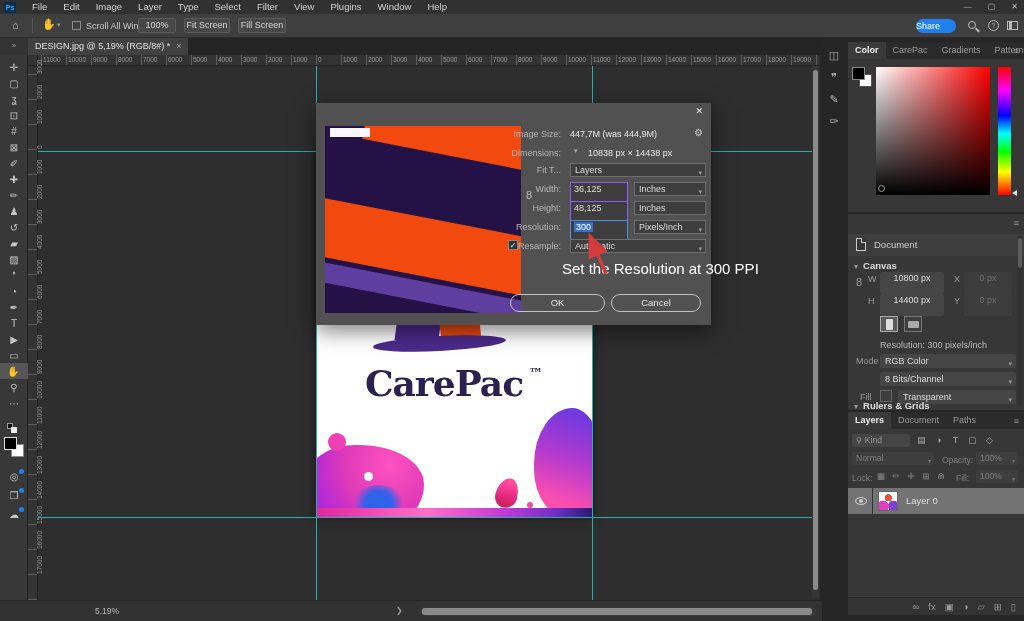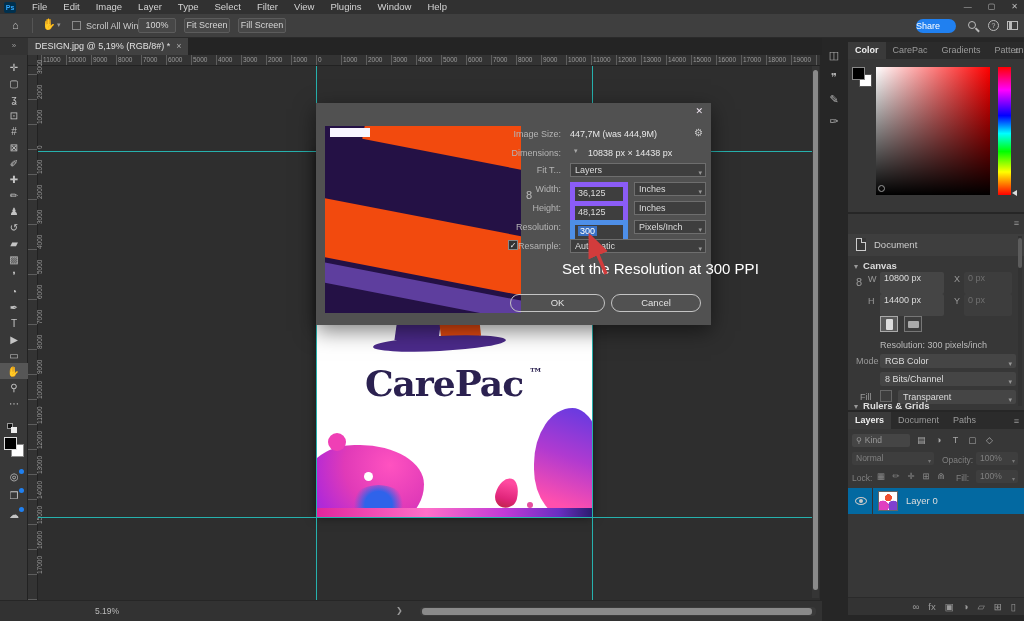--- a/index.html
+++ b/index.html
@@ -129,21 +129,21 @@
   .pv-s2 { left:-30px; top:96px; width:300px; height:58px; background:#f24a0e; transform:rotate(11deg); }
   .pv-s3 { left:-30px; top:160px; width:300px; height:20px; background:#5e3e9e; transform:rotate(11deg); }
   .pv-white { position:absolute; left:5px; top:2px; width:40px; height:9px; background:#f8f6ff; }
   .dlg-label { position:absolute; right:150px; color:#b5b5b5; white-space:nowrap; }
   .dlg-value { position:absolute; color:#e8e8e8; white-space:nowrap; }
   .dlg-gear { position:absolute; left:378px; top:24px; color:#ccc; font-size:10px; }
   .dlg-chevron-sm { position:absolute; left:258px; top:44px; color:#aaa; font-size:7px; }
   .dd { position:absolute; height:14px; background:#3e3e3e; border:1px solid #6e6e6e; color:#ddd;
         line-height:12px; padding:0 4px; }
   .dd .dd-arrow { position:absolute; right:3px; top:3px; font-size:7px; color:#999; }
-  .field { position:absolute; height:31px; background:#3e3e3e; border:5px solid #8b5cf6; color:#ddd;
+  .field { position:absolute; height:31px; background:#3e3e3e; border:1px solid #8b5cf6; color:#ddd;
            line-height:13px; padding:0 3px; }
   .field.focused { border-color:#4e8fe8; }
   .sel-text { background:#3a71c4; color:#fff; padding:0 2px; }
   .dlg-link8 { position:absolute; left:210px; top:86px; color:#bbb; font-size:11px; }
   .dlg-checkbox { position:absolute; left:192px; top:137px; width:10px; height:10px; background:#333;
                   border:1px solid #888; color:#eee; font-size:8px; line-height:9px; text-align:center; }
   .dlg-btn { position:absolute; top:191px; height:18px; border:1px solid #c4c4c4; border-radius:9px;
              color:#e2e2e2; text-align:center; line-height:16px; font-size:9.5px; background:transparent; }
   .dlg-ok { left:194px; width:95px; }
   .dlg-cancel { left:295px; width:90px; }
@@ -179,21 +179,21 @@
 
   .panel-props { left:848px; top:214px; width:176px; height:196px; font-size:9px; }
   .pp-docrow { position:absolute; left:0; top:20px; width:176px; height:22px; background:#3e3e3e; }
   .pp-docicon { position:absolute; left:8px; top:4px; width:10px; height:13px; border:1px solid #ccc; background:#373737; }
   .pp-docicon::after { content:""; position:absolute; right:-1px; top:-1px; width:4px; height:4px; background:#373737; border-left:1px solid #ccc; border-bottom:1px solid #ccc; }
   .pp-doclabel { position:absolute; left:26px; top:5px; color:#ccc; font-size:9.5px; }
   .pp-section { position:absolute; left:6px; color:#ddd; font-weight:bold; font-size:9.5px; }
   .pp-chev { color:#999; font-weight:normal; margin-right:5px; font-size:8px; }
   .pp-label { position:absolute; color:#999; }
   .pp-field { position:absolute; height:22px; background:#454545; border-radius:2px; color:#ddd;
-              line-height:13px; padding:0 4px; }
+              line-height:13px; padding:0 4px;text-align:center; }
   .pp-field.dim { background:#3d3d3d; color:#6f6f6f; }
   .pp-link8 { position:absolute; left:8px; top:62px; color:#999; font-size:11px; }
   .pp-orient { position:absolute; top:102px; width:18px; height:16px; border:1px solid #777; background:#3d3d3d; }
   .pp-orient.active { background:#5a5a5a; border-color:#aaa; }
   .pp-orient .picon { position:absolute; left:5px; top:2px; width:7px; height:11px; background:#ddd; border-radius:1px; }
   .pp-orient .licon { position:absolute; left:3px; top:4px; width:11px; height:7px; background:#aaa; border-radius:1px; }
   .pp-res { position:absolute; left:32px; top:126px; color:#bbb; }
   .pp-dd { position:absolute; height:14px; background:#454545; border-radius:2px; color:#ddd;
            line-height:14px; padding:0 5px; }
   .pp-dd .dd-arrow { position:absolute; right:4px; top:3px; font-size:7px; color:#999; }
@@ -206,21 +206,21 @@
                border-radius:2px; color:#999; line-height:13px; padding-left:4px; }
   .ly-search .mag { font-size:8px; margin-right:3px; }
   .ly-filter-icons { position:absolute; left:68px; top:22px; display:flex; gap:6px; }
   .ly-fi { width:11px; height:13px; color:#a8a8a8; font-size:9px; text-align:center; line-height:13px; }
   .ly-row { position:absolute; color:#808080; }
   .ly-dd { position:absolute; height:13px; background:#3e3e3e; border-radius:2px; color:#808080;
            line-height:13px; padding:0 4px; }
   .ly-dd .dd-arrow { position:absolute; right:3px; top:3px; font-size:6px; color:#777; }
   .ly-lock-icons { position:absolute; left:28px; top:58px; display:flex; gap:5px; }
   .ly-li { width:10px; height:13px; color:#8a8a8a; font-size:8.5px; text-align:center; line-height:13px; }
-  .layer-row { position:absolute; left:0; top:76px; width:176px; height:26px; background:#0369a1; }
+  .layer-row { position:absolute; left:0; top:76px; width:176px; height:26px; background:#737373; }
   .eye { position:absolute; left:7px; top:9px; width:12px; height:8px; border:1px solid #c8c8c8; border-radius:50%; }
   .eye::after { content:""; position:absolute; left:3px; top:1px; width:4px; height:4px; background:#c8c8c8; border-radius:50%; }
   .eye-div { position:absolute; left:24px; top:0; width:1px; height:26px; background:#333; }
   .layer-thumb { position:absolute; left:30px; top:3px; width:20px; height:20px; border:1px solid #666;
                  background:radial-gradient(circle at 22% 80%, #e040c0 0 28%, transparent 30%),
                             radial-gradient(circle at 80% 78%, #8040d0 0 26%, transparent 28%),
                             radial-gradient(circle at 52% 32%, #f05030 0 22%, transparent 24%),
                             #fff; }
   .layer-name { position:absolute; left:58px; top:7px; color:#ddd; font-size:9.5px; }
   .ly-footer { position:absolute; left:0; top:185px; width:176px; height:18px; background:#333;

